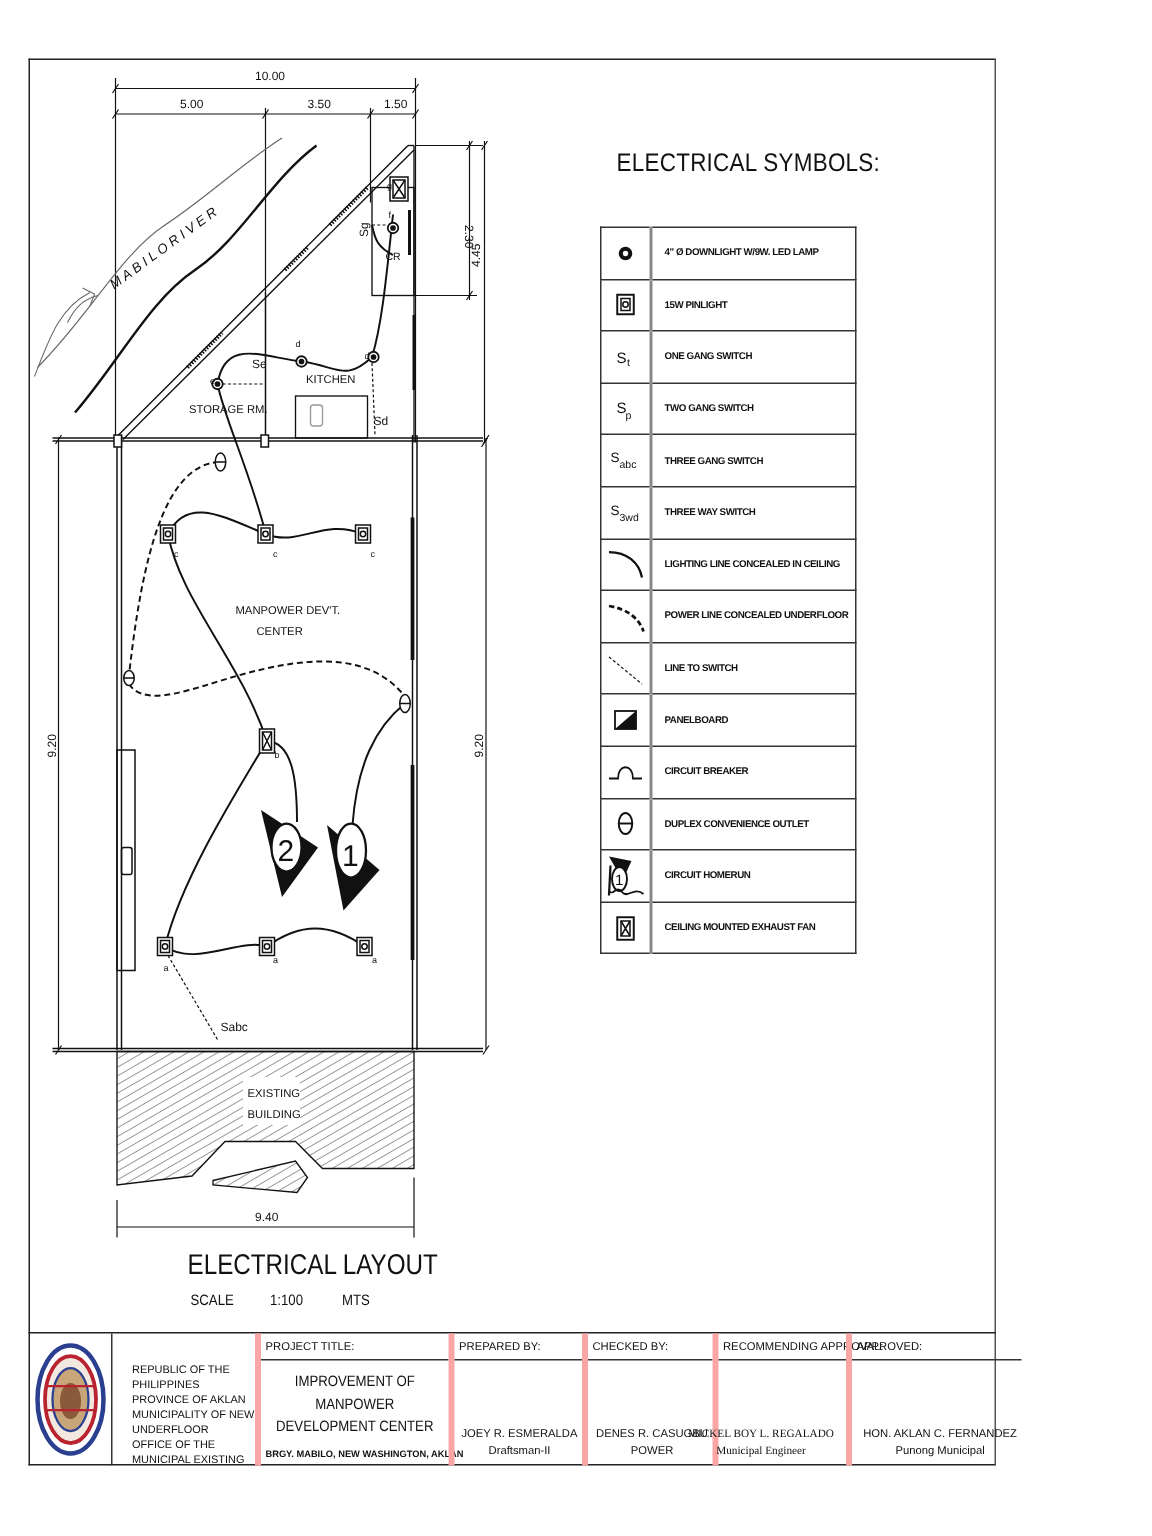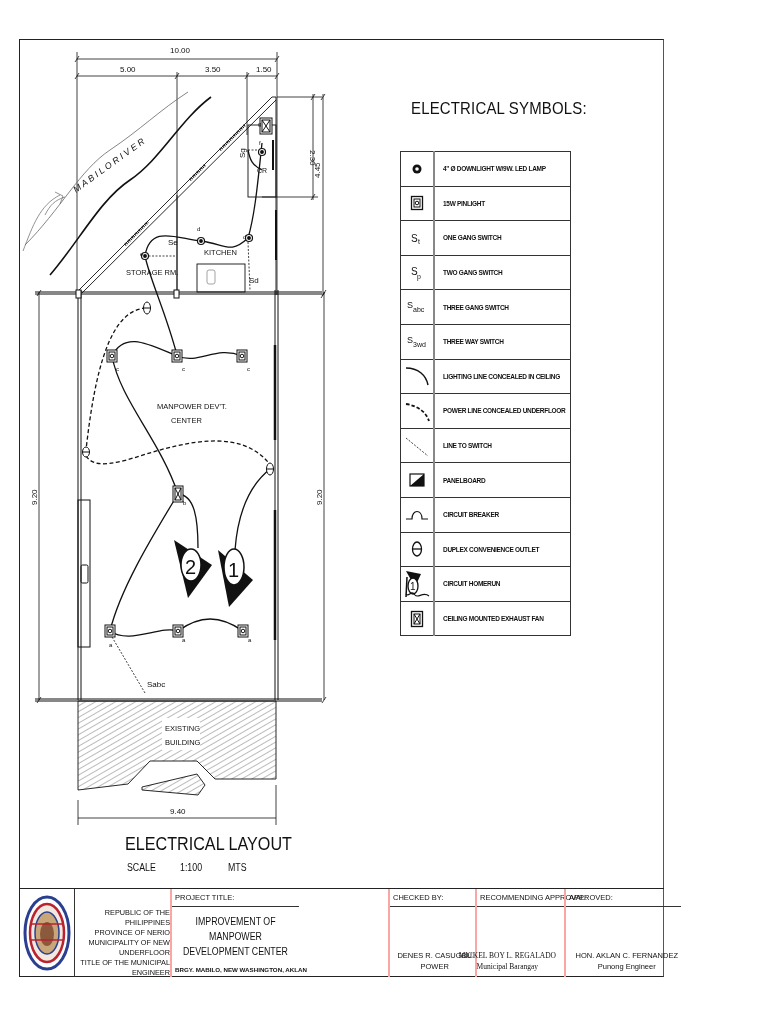--- a/index.html
+++ b/index.html
@@ -16,24 +16,24 @@
     table.legend td { border: 1.3px solid #333; height: 33.6px; padding: 0; }
     table.legend td.sym { width: 32px; text-align: center; border-right: 2px solid #888; }
     table.legend td.desc { font-size: 6.5px; font-weight: bold; padding-left: 8px;
                            letter-spacing: -0.3px; transform-origin: left; }
     .sym svg { display: block; margin: 0 auto; }
     .layout-title { position: absolute; left: 125px; top: 833px; font-size: 19px;
                     transform: scaleX(0.85); transform-origin: left; }
     .scale-row { position: absolute; top: 862px; font-size: 10px; transform: scaleX(0.88); transform-origin: left; }
     .tb { position: absolute; left: 19px; top: 888px; width: 645px; height: 89px;
           border-top: 1.3px solid #222; box-sizing: border-box; }
-    .tb .cell { position: absolute; top: 0; bottom: 0; border-left: 2px solid #fca5a5; box-sizing: border-box; }
+    .tb .cell { position: absolute; top: 0; bottom: 0; border-left: 4px solid #fca5a5; box-sizing: border-box; }
     .tb .hdr { position: absolute; left: 0; right: 0; top: 0; height: 18px; border-bottom: 1px solid #333;
                font-size: 7.5px; padding: 4px 0 0 3px; box-sizing: border-box; white-space: nowrap; }
-    .tb .org { font-size: 7.3px; text-align: right; line-height: 10px; padding-top: 19px; }
+    .tb .org { font-size: 7.3px; text-align: left; line-height: 10px; padding-top: 19px; margin-left: 13px; }
     .tb .name { position: absolute; right: 3px; bottom: 5px; text-align: center; font-size: 7.5px; line-height: 11px; white-space: nowrap; }
     .tb .proj { position: absolute; left: 0; right: 0; top: 25px; text-align: center; font-size: 10px;
                 line-height: 15px; transform: scaleX(0.88); }
     .tb .loc { position: absolute; left: 3px; bottom: 4px; font-size: 6.2px; font-weight: bold; white-space: nowrap; }
     .logo { position: absolute; left: 4px; top: 5px; width: 48px; height: 78px; }
   </style>
 </head>
 <body>
 
 <div class="frame"></div>
@@ -411,47 +411,54 @@
       <ellipse cx="24" cy="39" rx="22" ry="36" fill="#fff" stroke="#2a3f8f" stroke-width="3"></ellipse>
       <ellipse cx="24" cy="39" rx="17" ry="29" fill="#f3e8e0" stroke="#b8232f" stroke-width="2.5"></ellipse>
       <ellipse cx="24" cy="39" rx="12" ry="21" fill="#c9a57a" stroke="#2a3f8f" stroke-width="1.5"></ellipse>
       <ellipse cx="24" cy="40" rx="7" ry="12" fill="#8b5a3c"></ellipse>
       <path d="M8,30 L40,30 M7,46 L41,46" stroke="#b8232f" stroke-width="1.5"></path>
     </svg>
   </div>
   <div class="cell" style="left:55px; width:96px; border-left:1px solid #333;">
     <div class="org">
       <div>REPUBLIC OF THE PHILIPPINES</div>
-      <div>PROVINCE OF NERIO</div>
+      <div>PROVINCE OF AKLAN</div>
       <div>MUNICIPALITY OF NEW UNDERFLOOR</div>
-      <div>TITLE OF THE MUNICIPAL ENGINEER</div>
+      <div>OFFICE OF THE MUNICIPAL EXISTING</div>
     </div>
   </div>
   <div class="cell" style="left:151px; width:129px;">
     <div class="hdr">PROJECT TITLE:</div>
     <div class="proj">
       <div>IMPROVEMENT OF MANPOWER</div>
       <div>DEVELOPMENT CENTER</div>
     </div>
     <div class="loc">BRGY. MABILO, NEW WASHINGTON, AKLAN</div>
   </div>
+  <div class="cell" style="left:280px; width:89px;">
+    <div class="hdr">PREPARED BY:</div>
+    <div class="name">
+      <div>JOEY R. ESMERALDA</div>
+      <div>Draftsman-II</div>
+    </div>
+  </div>
   <div class="cell" style="left:369px; width:87px;">
     <div class="hdr">CHECKED BY:</div>
     <div class="name">
       <div>DENES R. CASUGBU</div>
       <div>POWER</div>
     </div>
   </div>
   <div class="cell" style="left:456px; width:89px;">
     <div class="hdr">RECOMMENDING APPROVAL:</div>
     <div class="name" style="right:8px;font-family:Liberation Serif, serif;">
       <div>MICKEL BOY L. REGALADO</div>
-      <div>Municipal Barangay</div>
+      <div>Municipal Engineer</div>
     </div>
   </div>
   <div class="cell" style="left:545px; width:117px;">
     <div class="hdr">APPROVED:</div>
     <div class="name">
       <div>HON. AKLAN C. FERNANDEZ</div>
-      <div>Punong Engineer</div>
+      <div>Punong Municipal</div>
     </div>
   </div>
 </div>
 
 </body></html>

